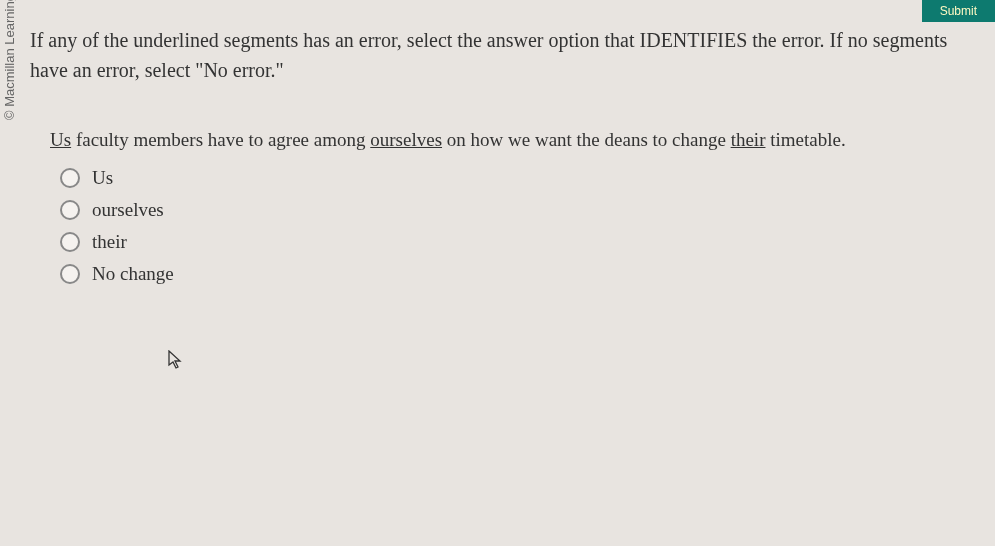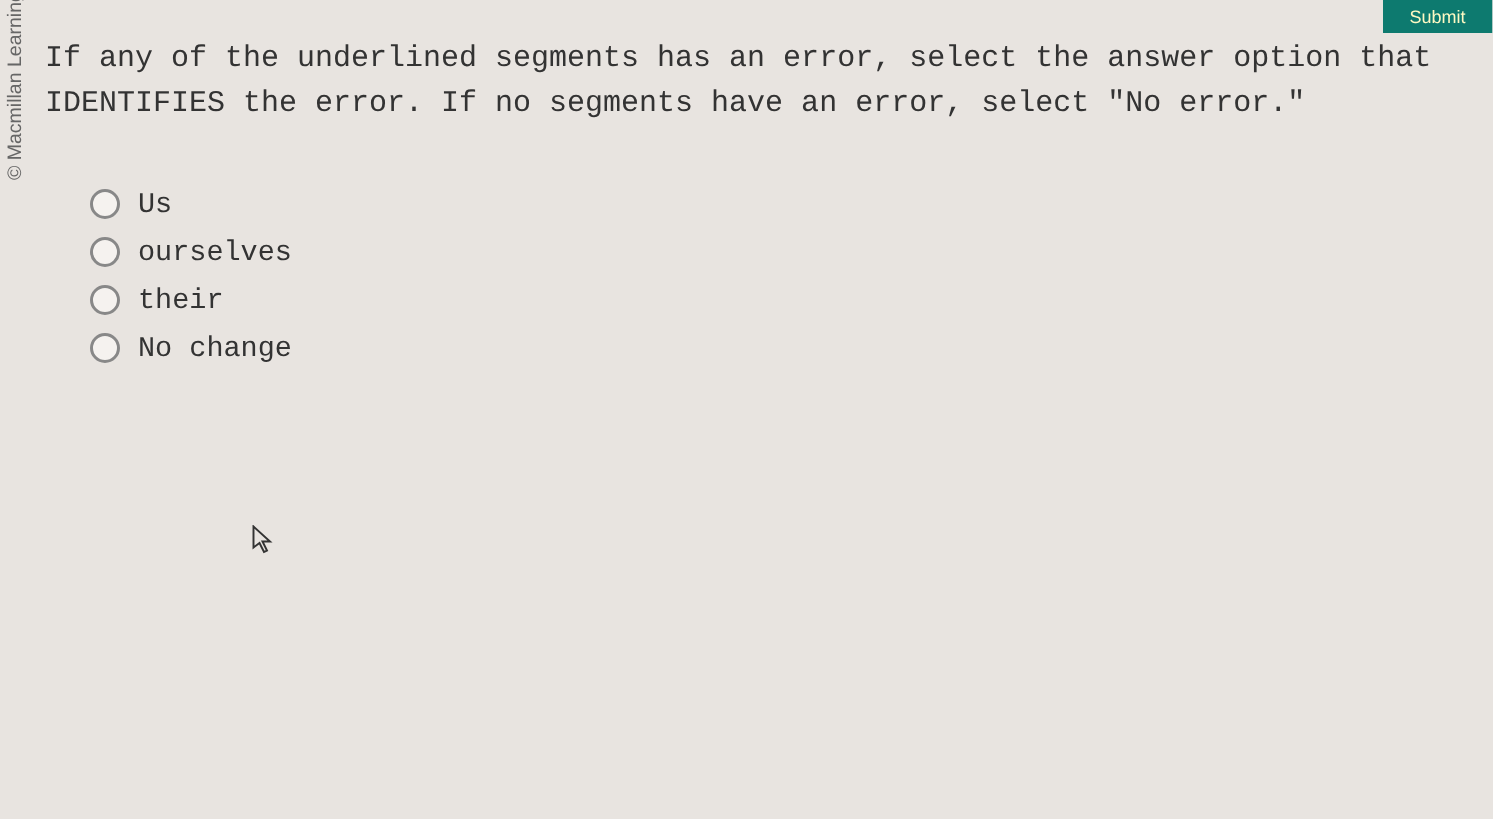--- a/index.html
+++ b/index.html
@@ -33,21 +33,20 @@
       background: #0d7a6f;
       color: #fef9c3;
       padding: 4px 18px;
       font-family: Arial, sans-serif;
       font-size: 12px;
       border: none;
       cursor: pointer;
     }
     .content {
       padding: 25px 20px 20px 30px;
-      font-family: Liberation Mono, monospace;
     }
     .instructions {
       font-size: 20px;
       color: #333;
       line-height: 1.5;
       margin-bottom: 40px;
       max-width: 940px;
     }
     .question-block {
       margin-left: 20px;
@@ -95,20 +94,23 @@
 <body>
 
 <div class="copyright-vertical">© Macmillan Learning</div>
 
 <button class="submit-btn">Submit</button>
 
 <div class="content">
   <p class="instructions">If any of the underlined segments has an error, select the answer option that IDENTIFIES the error. If no segments have an error, select "No error."</p>
 
   <div class="question-block">
+    <p class="question-sentence">
+      <span class="underlined">Us</span><span> faculty members have to agree among </span><span class="underlined">ourselves</span><span> on how we want the deans to change </span><span class="underlined">their</span><span> timetable.</span>
+    </p>
 
     <div class="options">
       <div class="option-row">
         <div class="radio-circle"></div>
         <span class="option-label">Us</span>
       </div>
       <div class="option-row">
         <div class="radio-circle"></div>
         <span class="option-label">ourselves</span>
       </div>

